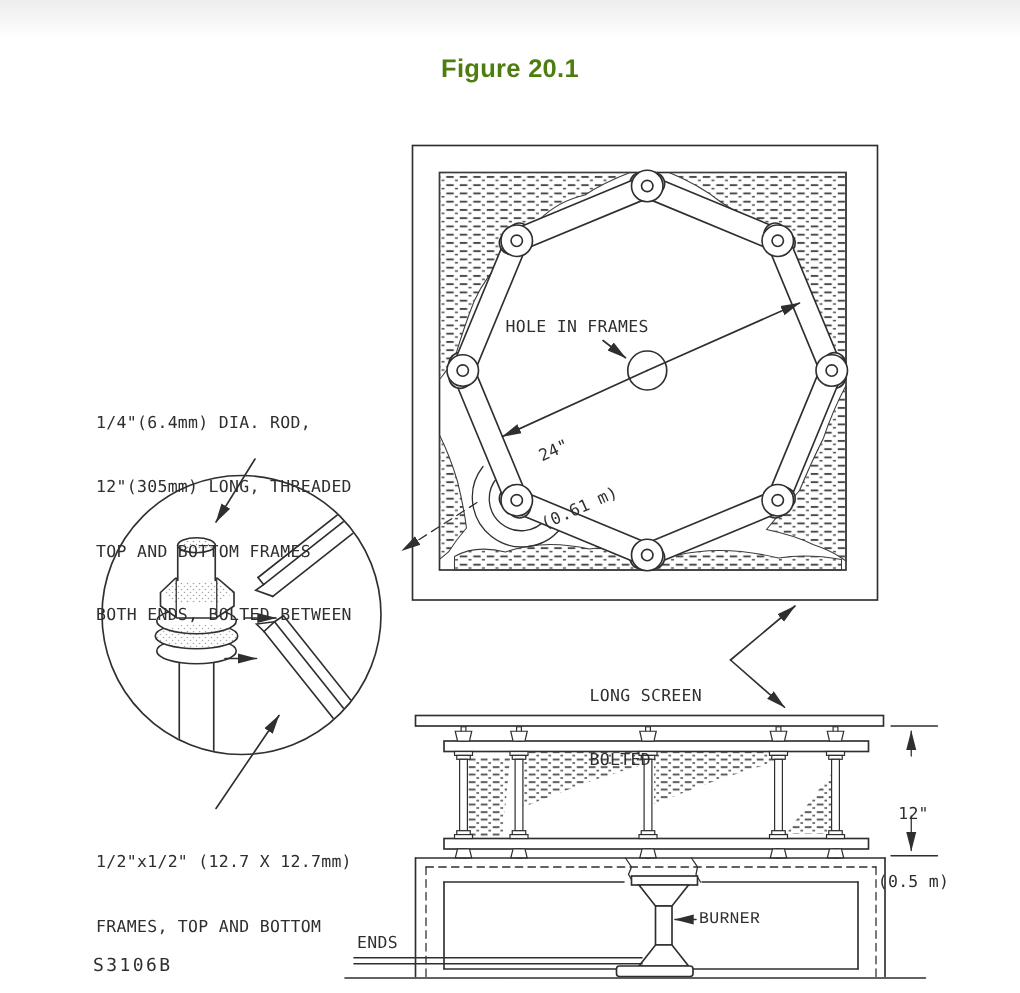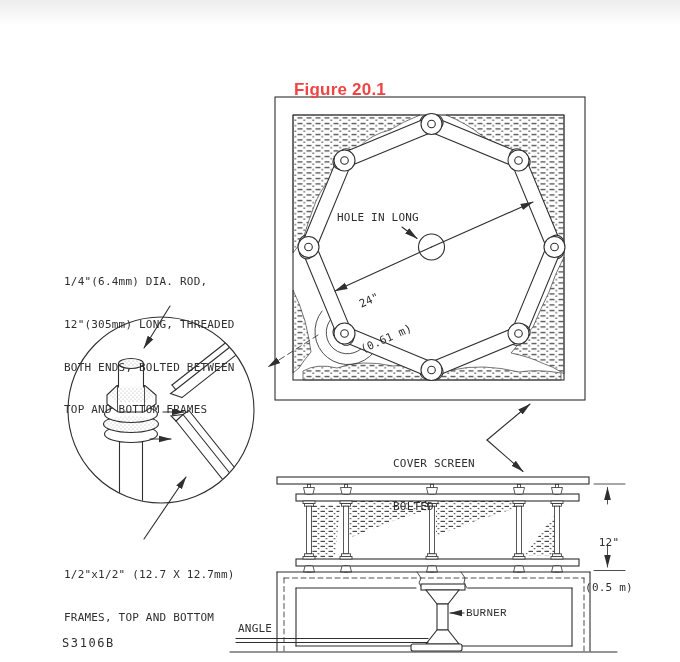--- a/index.html
+++ b/index.html
@@ -10,21 +10,21 @@
   svg{position:absolute;left:0;top:0;}
   .ln{stroke:#2f2f2f;fill:none;stroke-width:1.1;stroke-linecap:round;}
   .lnf{stroke:#2f2f2f;fill:#ffffff;stroke-width:1.1;}
   .thin{stroke-width:0.85;}
   .blob{fill:url(#stip);stroke:#3c3c3c;stroke-width:0.7;}
   .patch{fill:url(#stip2);stroke:none;}
   .post *{fill:#ffffff;stroke:#2f2f2f;stroke-width:0.8;}
   .cad{position:absolute;font-family:"DejaVu Sans Mono","Liberation Mono",monospace;
        font-size:11px;line-height:14.2px;color:#2f2f2f;letter-spacing:0.2px;white-space:pre;}
   .title{position:absolute;left:0;width:680px;text-align:center;font-weight:bold;
-         font-size:17px;color:#ef4444;letter-spacing:0.2px;margin-top:44px;}
+         font-size:17px;color:#4d7c0f;letter-spacing:0.2px;}
   .rot{transform:rotate(-24deg);transform-origin:center;text-align:center;width:72px;line-height:14px;}
   .dim12{width:66px;text-align:center;line-height:15px;}
   .code{font-size:12px;letter-spacing:1.6px;}
 </style>
 </head>
 <body>
 
 <div class="canvas">
   <div class="topfade"></div>
 
@@ -249,44 +249,44 @@
       </g>
       <line x1="230" y1="652" x2="617" y2="652" class="ln" stroke-width="1.3"></line>
     </g>
   </svg>
 
   <div class="title" style="top:36px;">Figure 20.1</div>
 
   <div class="cad" style="left:64px;top:247px;">
     <div>1/4"(6.4mm) DIA. ROD,</div>
     <div>12"(305mm) LONG, THREADED</div>
+    <div>TOP AND BOTTOM FRAMES</div>
     <div>BOTH ENDS, BOLTED BETWEEN</div>
-    <div>TOP AND BOTTOM FRAMES</div>
   </div>
 
   <div class="cad" style="left:64px;top:540px;">
     <div>1/2"x1/2" (12.7 X 12.7mm)</div>
     <div>FRAMES, TOP AND BOTTOM</div>
   </div>
 
-  <div class="cad" style="left:337px;top:211px;">HOLE IN LONG</div>
+  <div class="cad" style="left:337px;top:211px;">HOLE IN FRAMES</div>
 
   <div class="cad rot" style="left:342px;top:264px;">
     <div>24"</div>
     <div>(0.61 m)</div>
   </div>
 
   <div class="cad" style="left:393px;top:429px;">
-    <div>COVER SCREEN</div>
+    <div>LONG SCREEN</div>
     <div>BOLTED</div>
   </div>
 
   <div class="cad dim12" style="left:576px;top:505px;">
     <div>12"</div>
     <div>(0.5 m)</div>
   </div>
 
   <div class="cad" style="left:466px;top:606px;font-family:Liberation Mono, monospace;">BURNER</div>
 
-  <div class="cad" style="left:238px;top:622px;">ANGLE</div>
+  <div class="cad" style="left:238px;top:622px;">ENDS</div>
 
   <div class="cad code" style="left:62px;top:636px;">S3106B</div>
 </div>
 
 </body></html>

